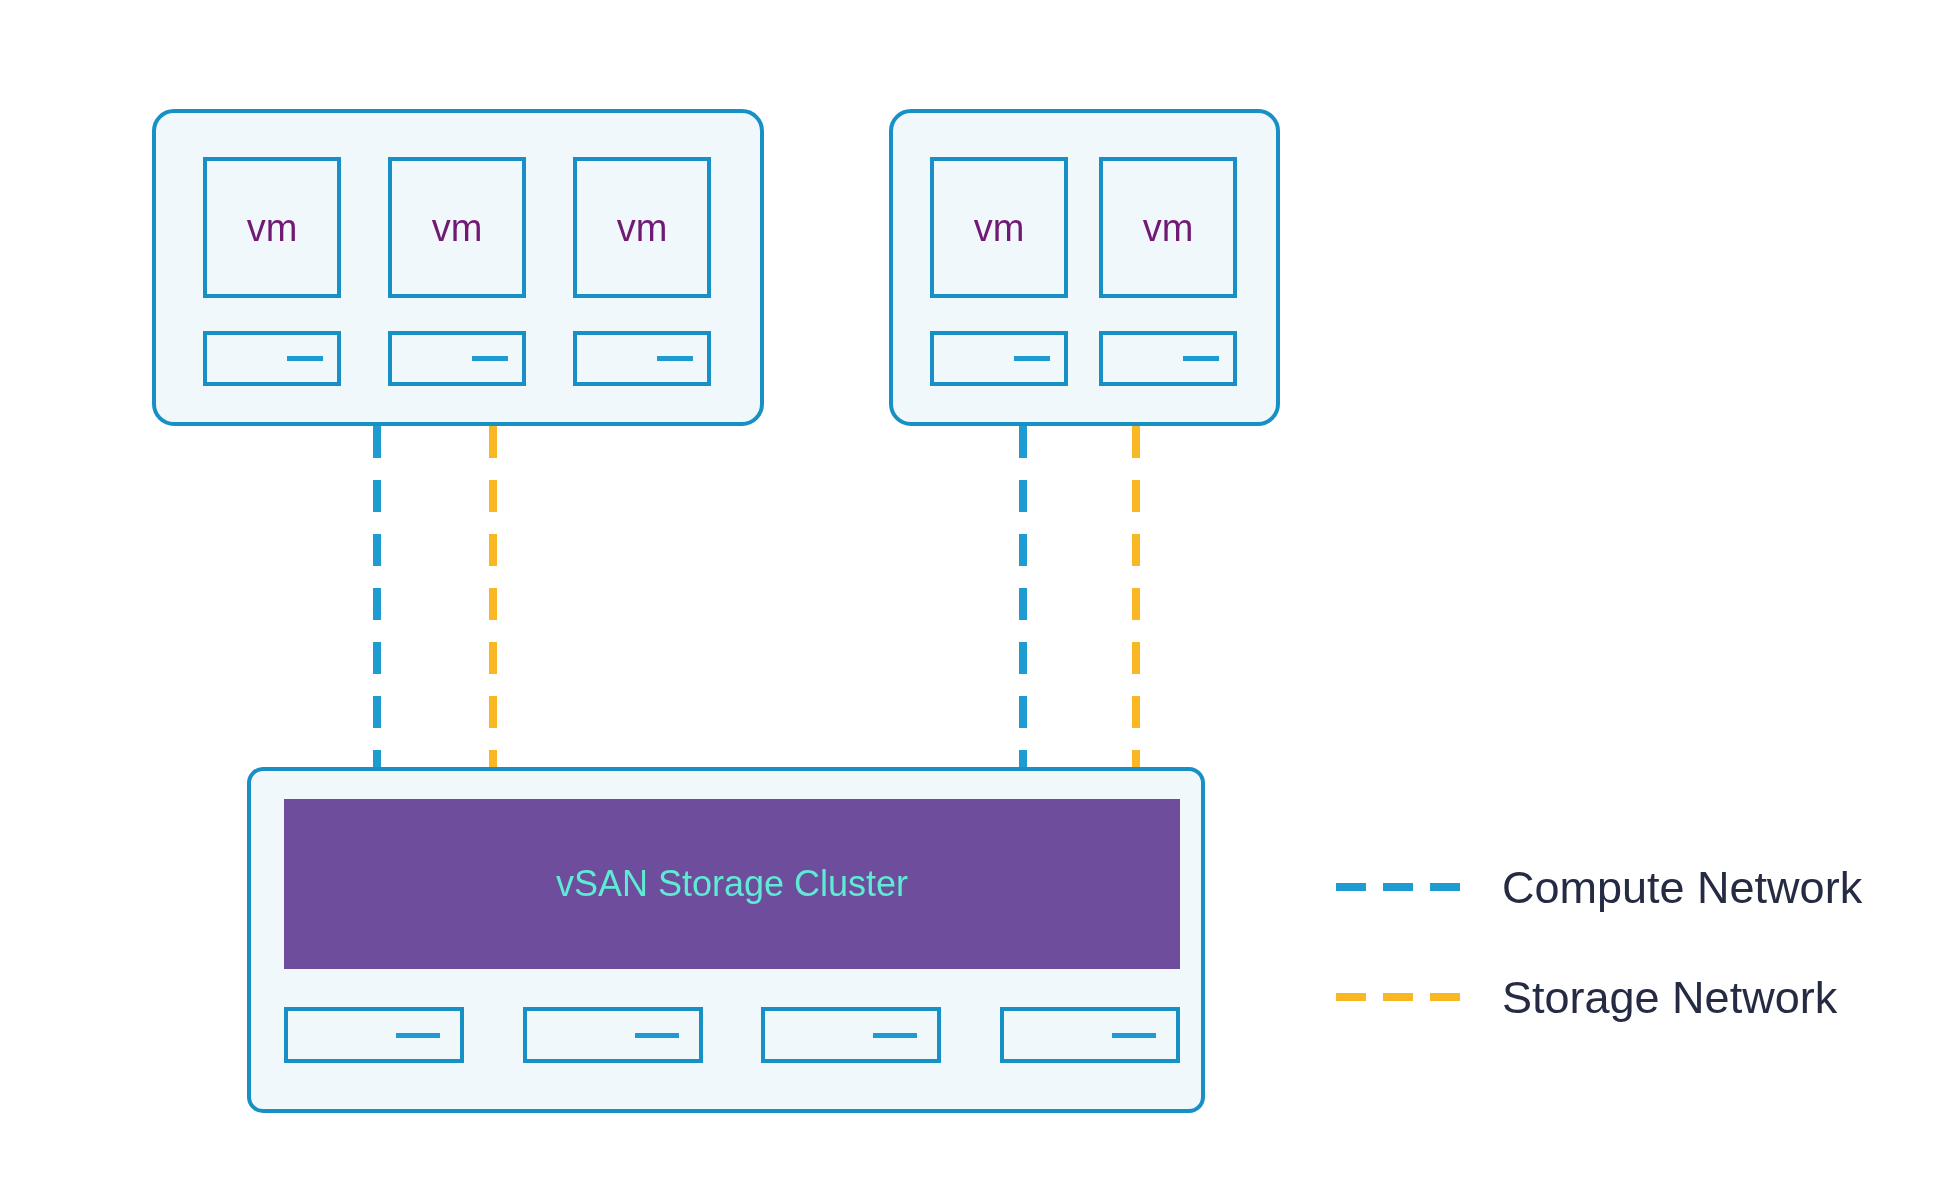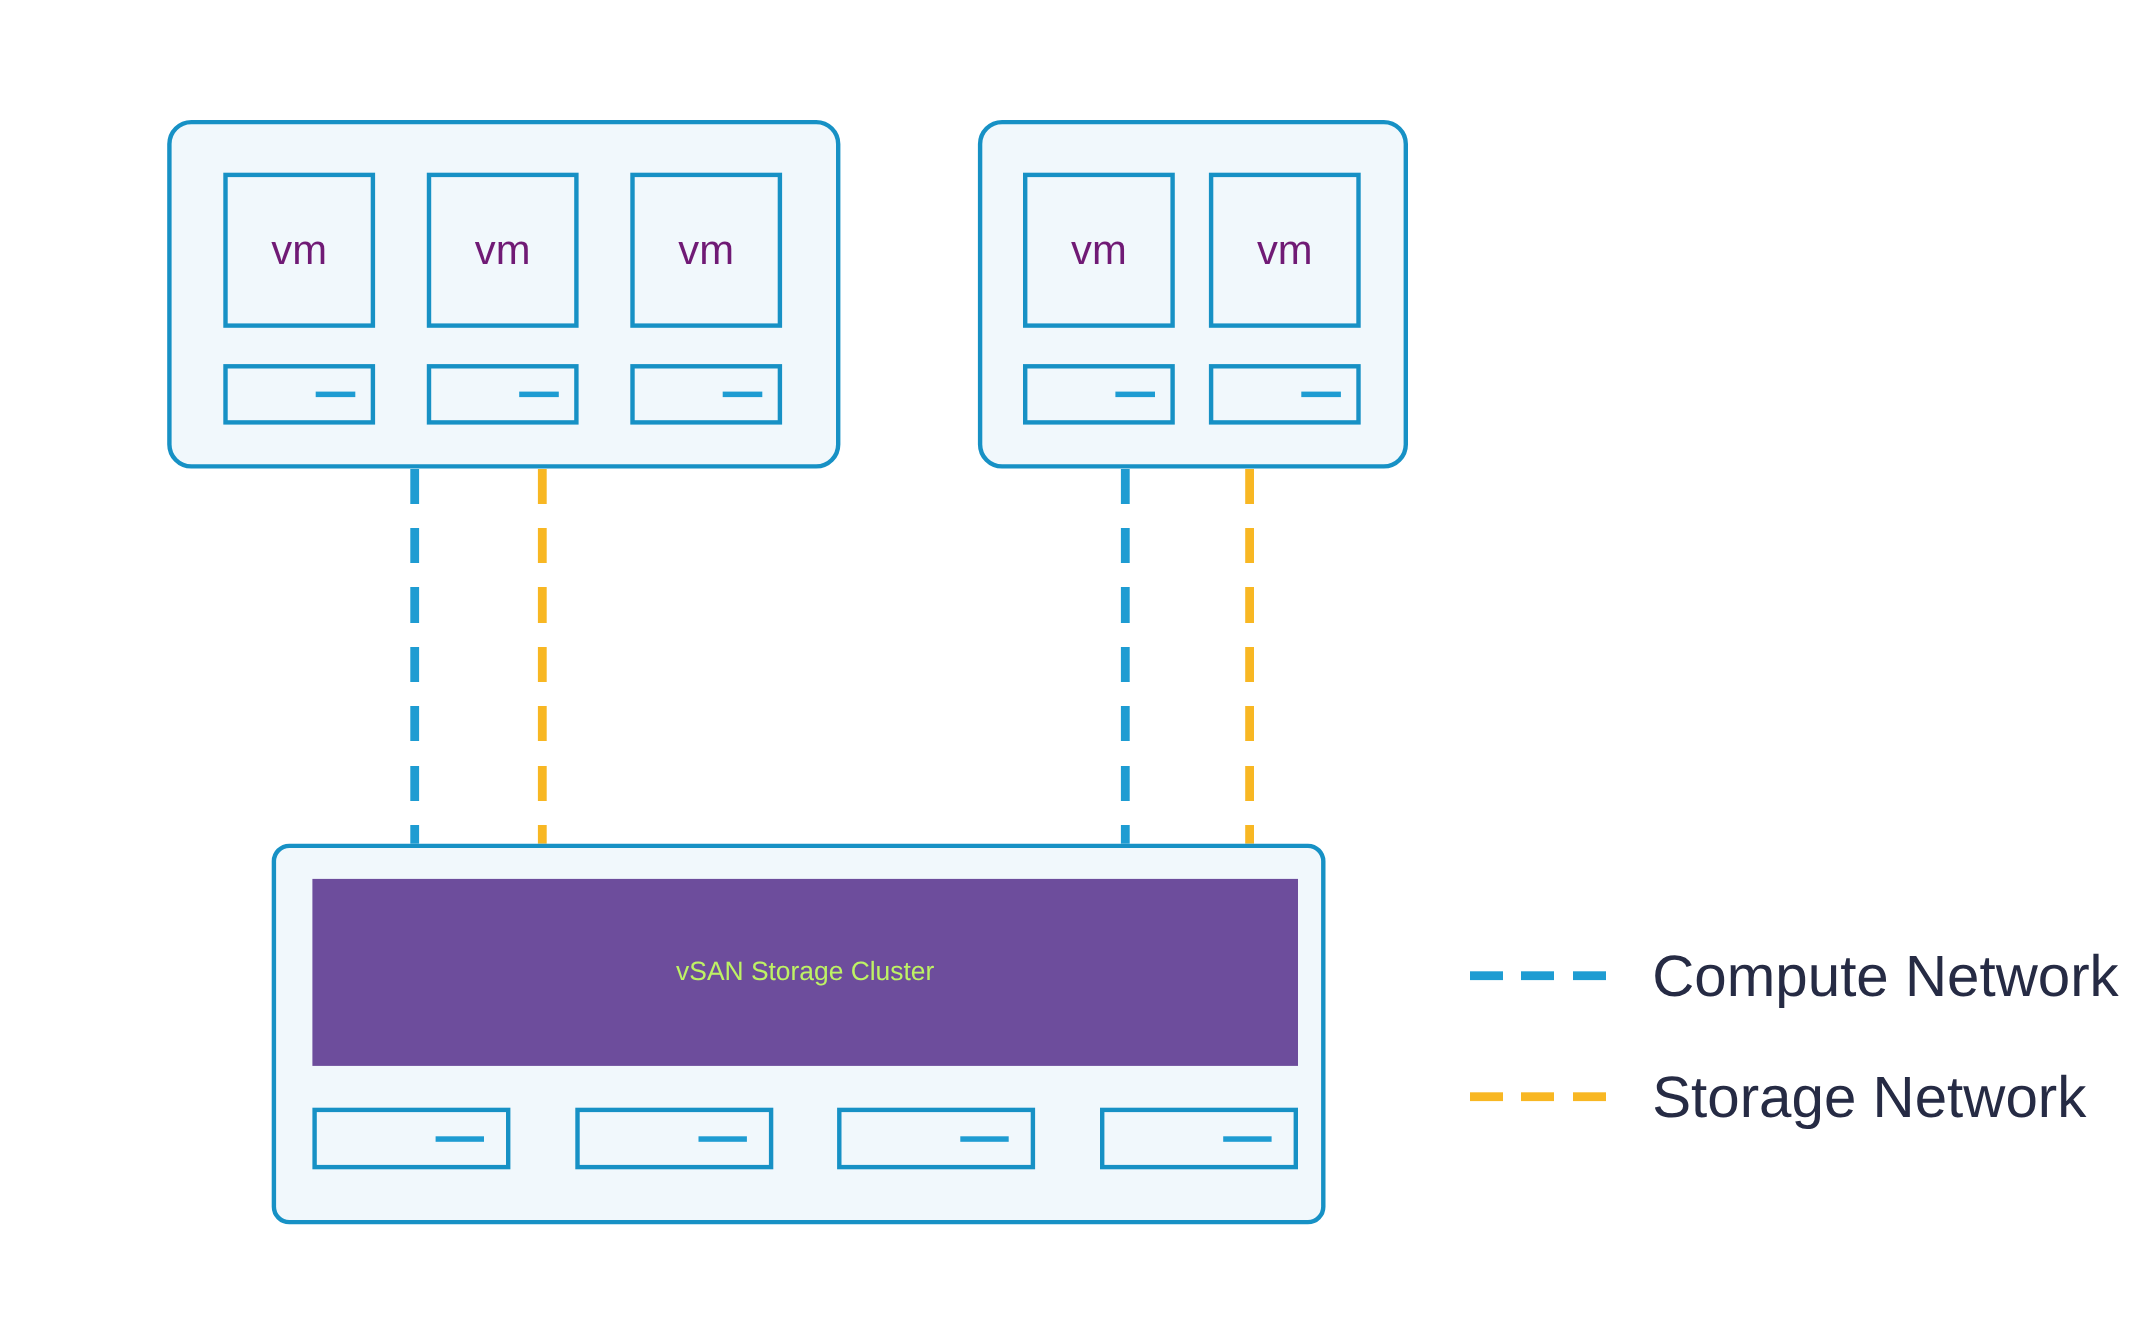--- a/index.html
+++ b/index.html
@@ -35,35 +35,35 @@
   .vline{position:absolute;width:8px;top:426px;height:341px;}
   .vline.blue{background:repeating-linear-gradient(to bottom,var(--line-blue) 0 32px,transparent 32px 54px);}
   .vline.yellow{background:repeating-linear-gradient(to bottom,var(--line-yellow) 0 32px,transparent 32px 54px);}
   .vl1{left:373px;} .vl2{left:489px;} .vl3{left:1019px;} .vl4{left:1132px;}
 
   
   .storage{position:absolute;left:247px;top:767px;width:958px;height:346px;
            background:var(--panel-fill);border:4px solid var(--border-blue);border-radius:16px;}
   .storage-banner{position:absolute;left:33px;top:28px;width:896px;height:170px;background:var(--purple);
                   display:flex;align-items:center;justify-content:center;}
-  .storage-label{color:#bef264;font-size:24px;line-height:1;}
+  .storage-label{color:#5eead4;font-size:36px;line-height:1;}
   .storage-nic-row{position:absolute;left:33px;top:236px;width:896px;display:flex;justify-content:space-between;}
   .storage-nic{width:180px;height:56px;border:4px solid var(--border-blue);background:var(--panel-fill);
                display:flex;align-items:center;justify-content:flex-end;}
   .storage-nic .dash{width:44px;height:5px;background:var(--line-blue);margin-right:20px;}
 
   
   .legend{position:absolute;left:1336px;top:865px;}
   .legend-row{position:absolute;left:0;display:flex;align-items:center;height:44px;}
   .legend-row.r1{top:0;}
   .legend-row.r2{top:110px;}
   .legend-swatch{width:132px;height:8px;margin-right:34px;flex:0 0 auto;}
   .legend-swatch.blue{background:repeating-linear-gradient(to right,var(--line-blue) 0 30px,transparent 30px 47px);}
   .legend-swatch.yellow{background:repeating-linear-gradient(to right,var(--line-yellow) 0 30px,transparent 30px 47px);}
-  .legend-label{color:var(--navy);font-size:53px;line-height:1;white-space:nowrap;}
+  .legend-label{color:var(--navy);font-size:45px;line-height:1;white-space:nowrap;}
 </style>
 </head>
 <body>
 
 <div class="canvas">
 
   <div class="host host1">
     <div class="vm-row">
       <div class="vm-box">
         <span class="vm-label">vm</span>

